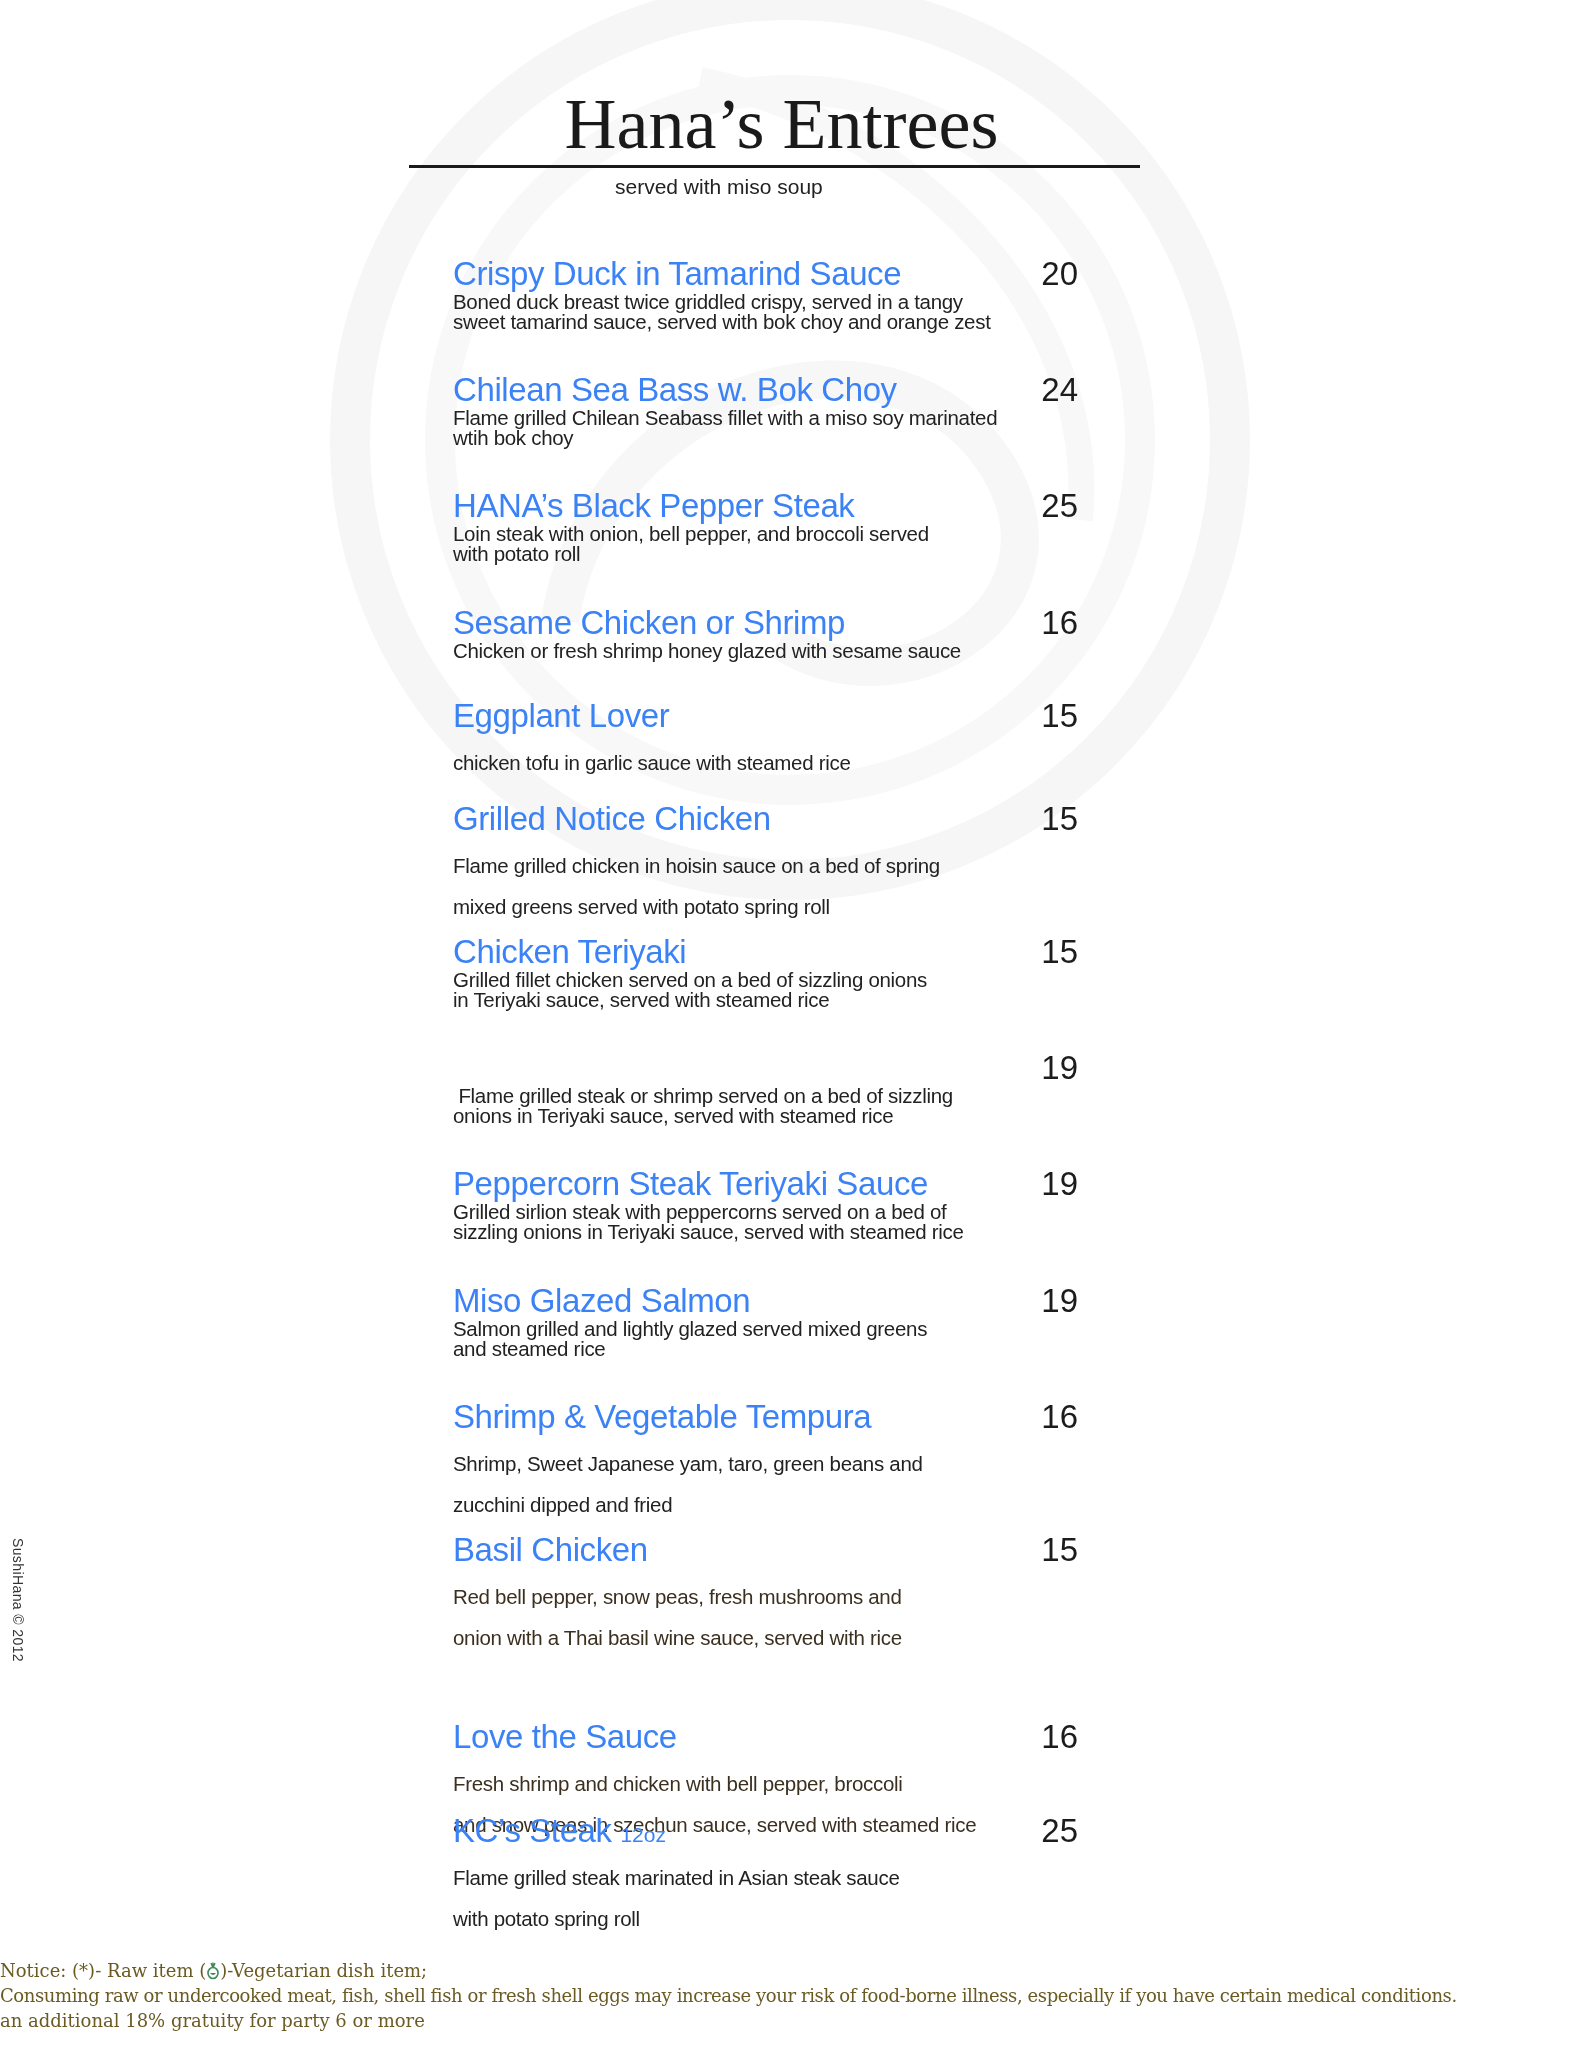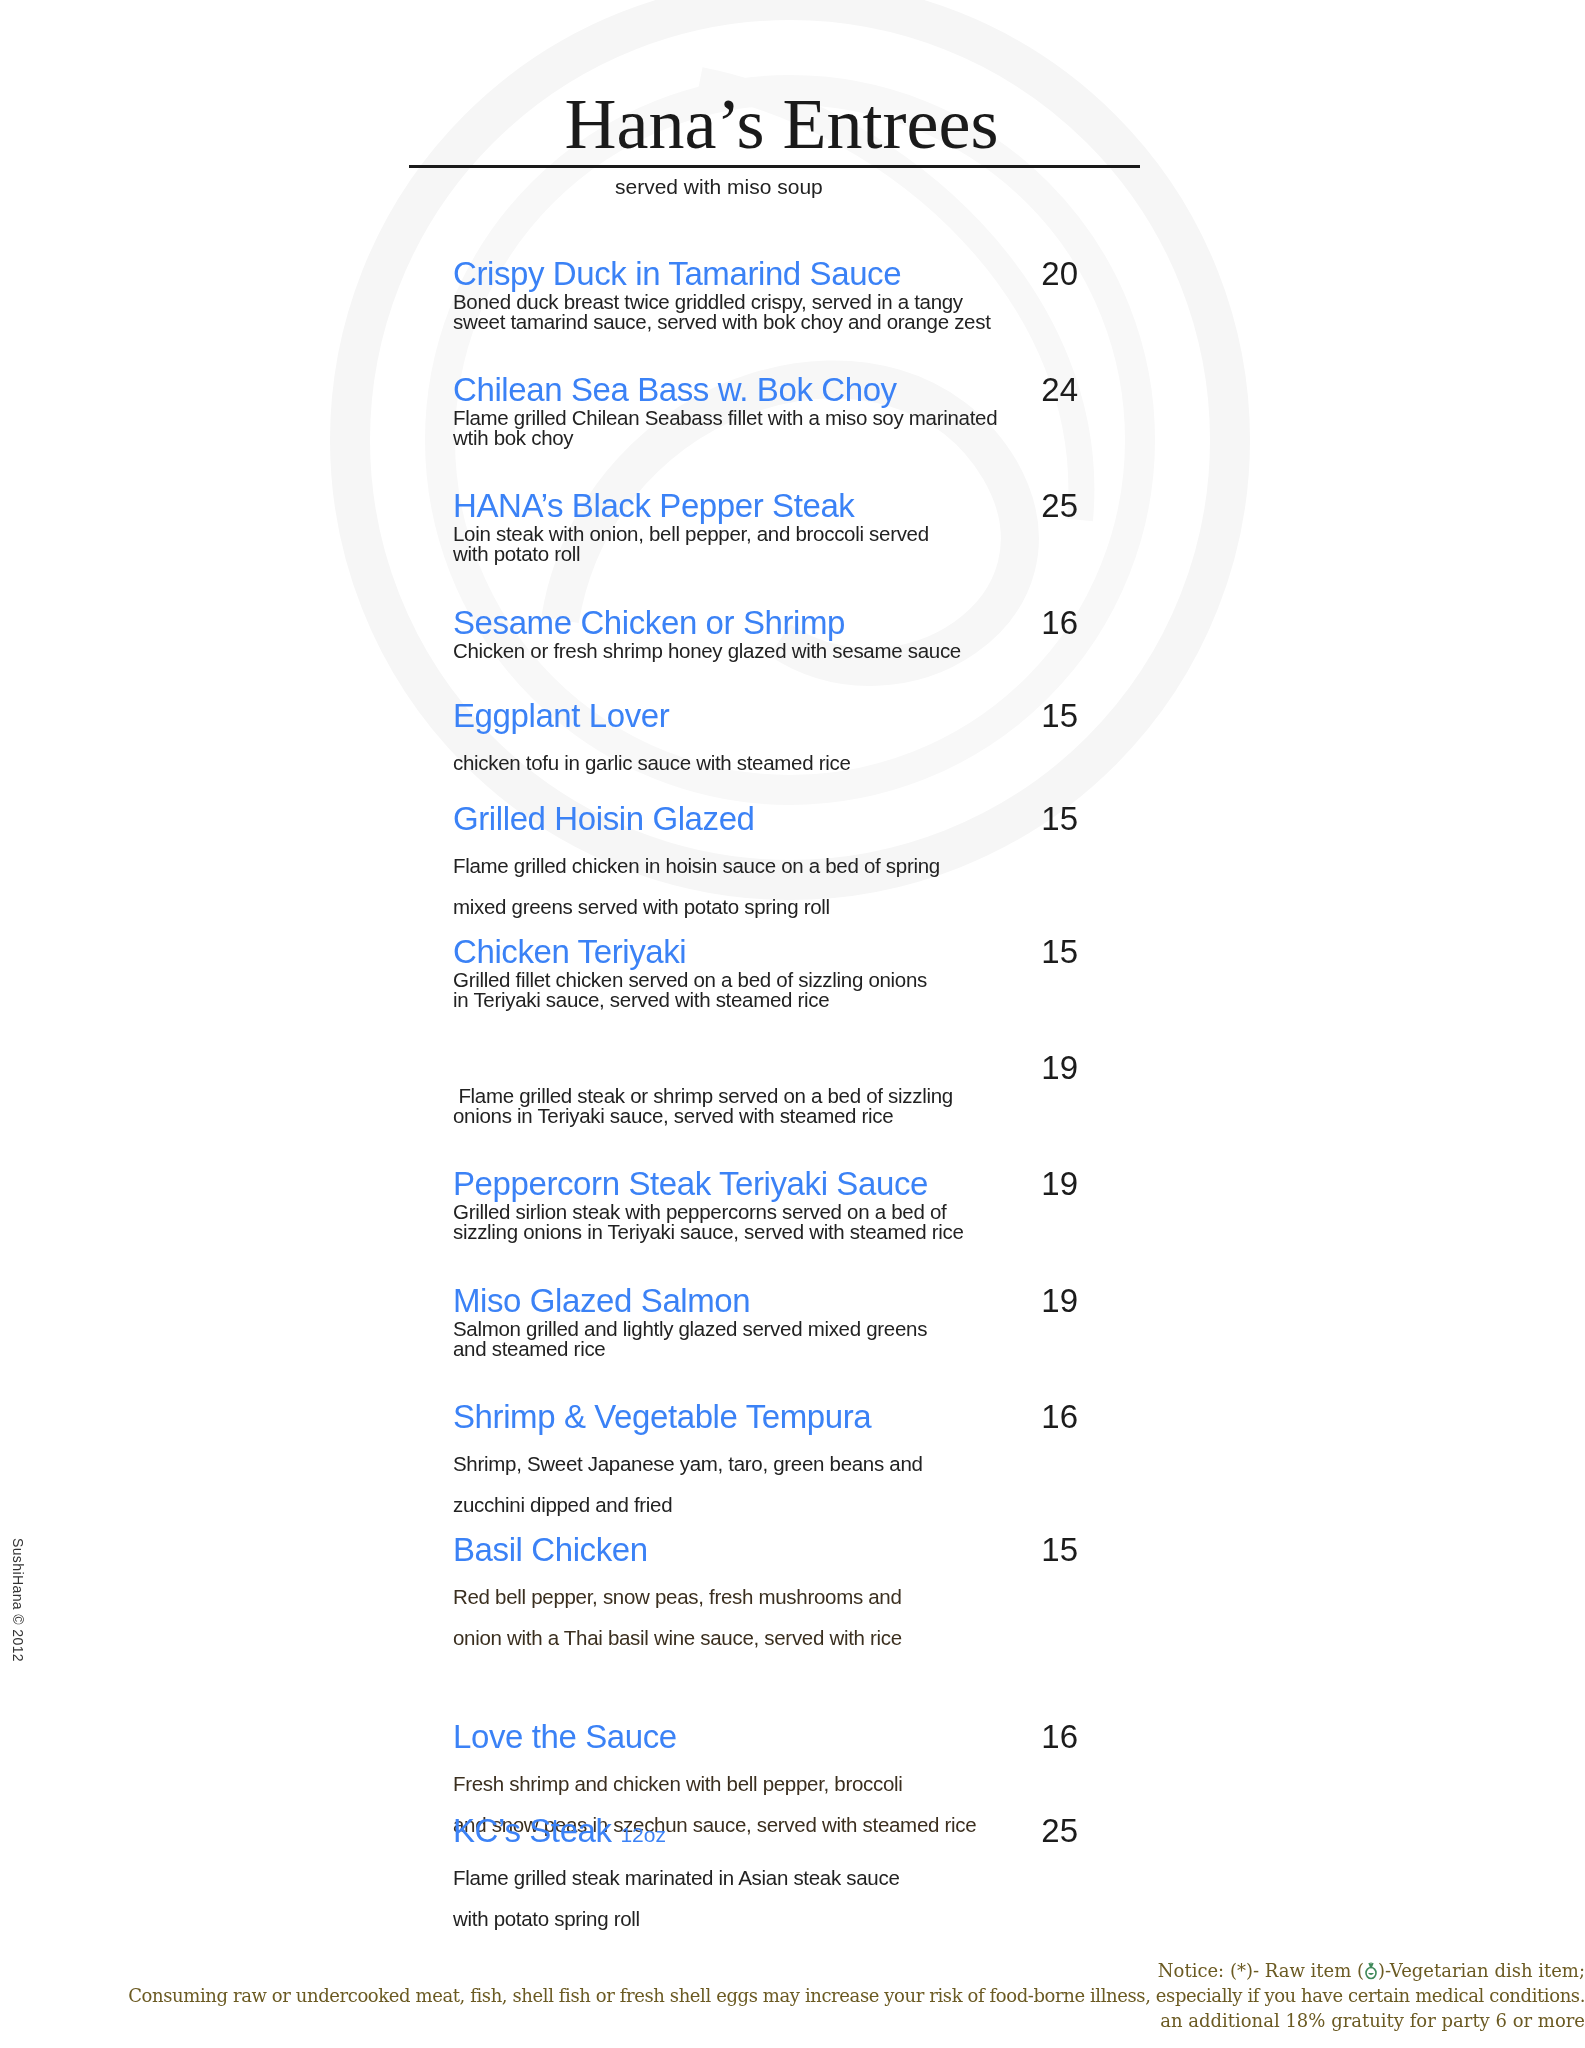--- a/index.html
+++ b/index.html
@@ -102,21 +102,21 @@
     color: #333;
     white-space: nowrap;
     letter-spacing: 0.4px;
   }
 
   .footer {
     position: absolute;
     left: 0;
     width: 1585px;
     top: 1958px;
-    text-align: right;
+    text-align: left;
     font-family: "DejaVu Serif", "Liberation Serif", serif;
     color: #6b5a22;
     font-size: 18px;
     line-height: 25px;
   }
   .footer-line { white-space: nowrap; }
   .footer-line.wide { font-size: 18px; letter-spacing: -0.4px; }
   .veg-icon {
     display: inline-block;
     width: 14px;
@@ -176,21 +176,21 @@
 <div class="item" style="top:696px;">
   <div class="item-head">
     <span class="item-name">Eggplant Lover</span>
     <span class="item-price">15</span>
   </div>
   <div class="item-desc loose">chicken tofu in garlic sauce with steamed rice</div>
 </div>
 
 <div class="item" style="top:799px;">
   <div class="item-head">
-    <span class="item-name">Grilled Hoisin Glazed</span>
+    <span class="item-name">Grilled Notice Chicken</span>
     <span class="item-price">15</span>
   </div>
   <div class="item-desc loose">Flame grilled chicken in hoisin sauce on a bed of spring</div>
   <div class="item-desc loose">mixed greens served with potato spring roll</div>
 </div>
 
 <div class="item" style="top:932px;">
   <div class="item-head">
     <span class="item-name">Chicken Teriyaki</span>
     <span class="item-price">15</span>

